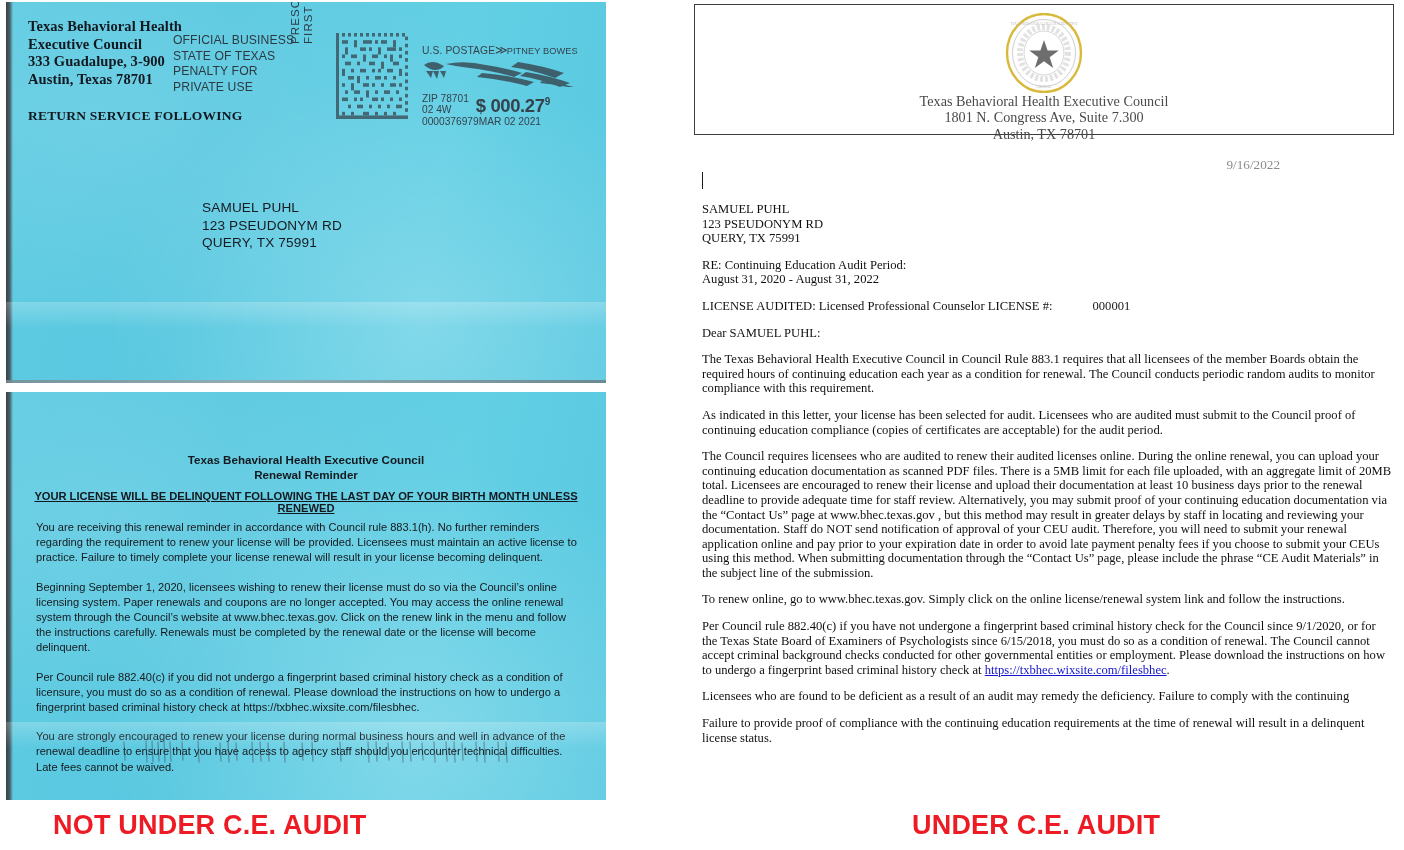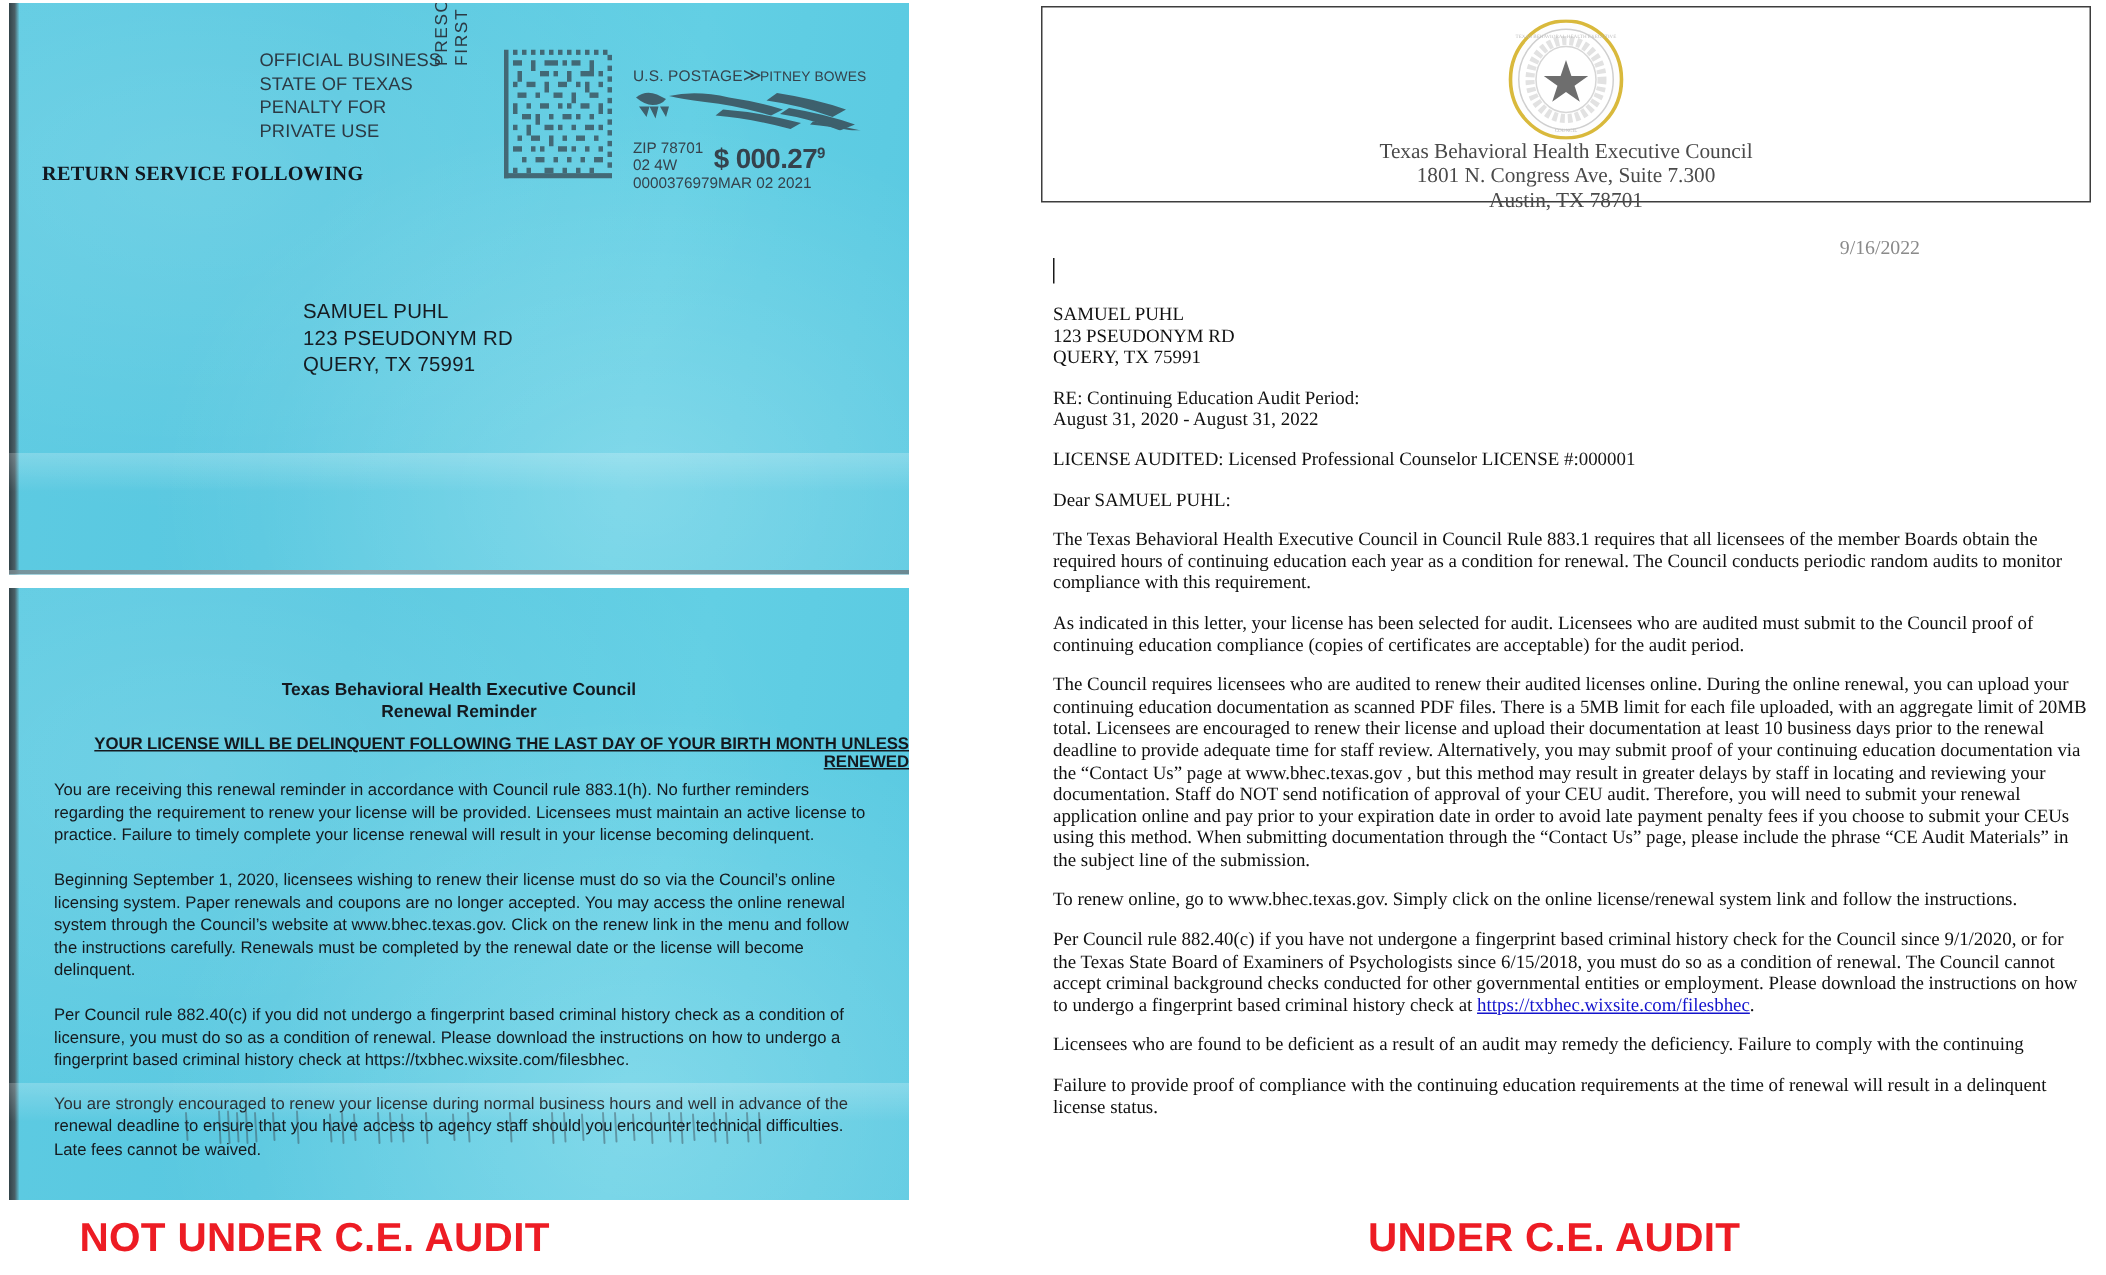--- a/index.html
+++ b/index.html
@@ -132,21 +132,21 @@
   
   #reminder-head {
     position:absolute; left:0; right:0; top:60px;
     text-align:center;
     font-family:"Liberation Sans", sans-serif;
     font-weight:bold; font-size:11.6px; line-height:15px;
     color:#14191f;
   }
   #reminder-warning {
     position:absolute; left:0; right:0; top:98px;
-    text-align:right;
+    text-align:center;
     font-family:"Liberation Sans", sans-serif;
     font-weight:bold; font-size:11.2px;
     color:#14191f;
     text-decoration: underline;
     letter-spacing:-.05px;
   }
   #reminder-body {
     position:absolute; left:30px; width:548px; top:128px;
     font-family:"Liberation Sans", sans-serif;
     font-size:11.1px; line-height:15.2px;
@@ -185,21 +185,21 @@
     position:absolute; left:8px; top:172px;
     width:1px; height:17px; background:#1a1a1a;
   }
   #letter-body {
     position:absolute; left:8px; top:202px; width:692px;
     font-family:"Liberation Serif", serif;
     font-size:12.6px; line-height:14.6px;
     color:#101010;
   }
   #letter-body p { margin:0 0 12px 0; text-align:left; }
-  #letter-body .lic-num { color:#1a1a1a; }
+  #letter-body .lic-num { color:#1a1a1a;margin-left:40px; }
   #letter-body a, #letter-body .link {
     color:#1414cc; text-decoration:underline;
   }
 
   
   .caption {
     position:absolute; top:810px;
     font-family:"Liberation Sans", sans-serif;
     font-weight:bold; font-size:27px;
     letter-spacing:.2px;
@@ -207,20 +207,26 @@
   #caption-left  { left: 32px; }
   #caption-right { left: 912px; }
 </style>
 </head>
 <body>
 
 <div id="envelope-panel">
 
   <div class="env-piece" id="env-top">
 
+    <div id="return-address">
+      <div>Texas Behavioral Health</div>
+      <div>Executive Council</div>
+      <div>333 Guadalupe, 3-900</div>
+      <div>Austin, Texas 78701</div>
+    </div>
 
     <div id="return-service">RETURN SERVICE FOLLOWING</div>
 
     <div id="official-business">
       <div>OFFICIAL BUSINESS</div>
       <div>STATE OF TEXAS</div>
       <div>PENALTY FOR</div>
       <div>PRIVATE USE</div>
     </div>
 

